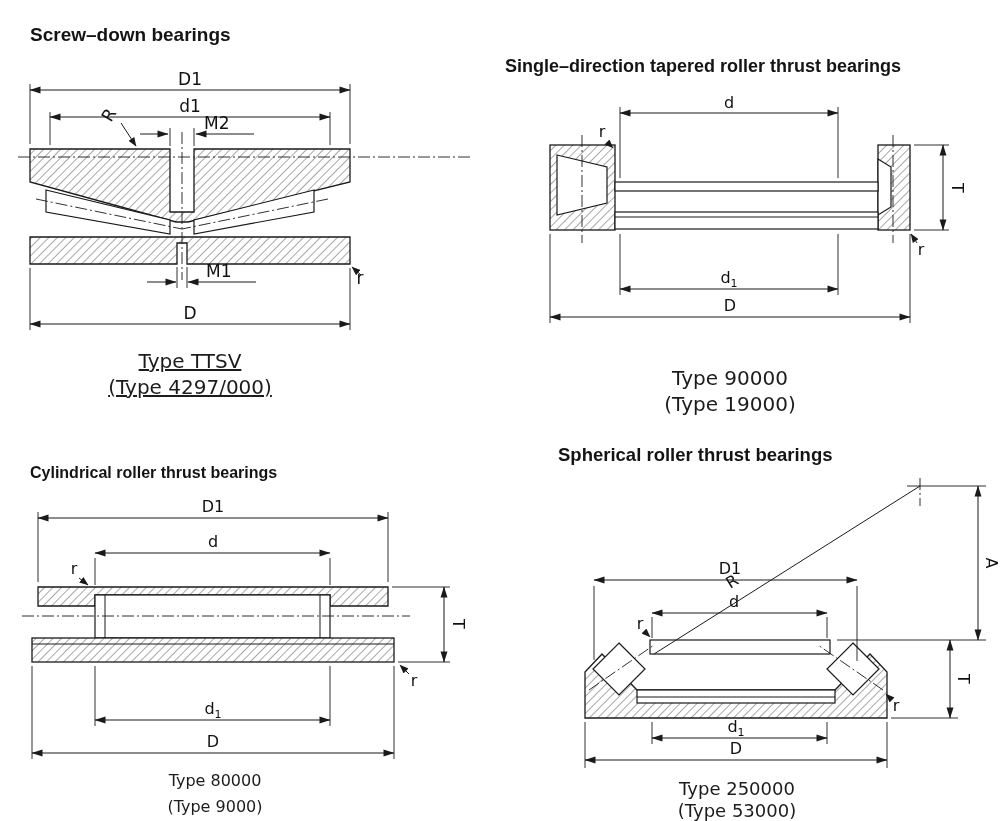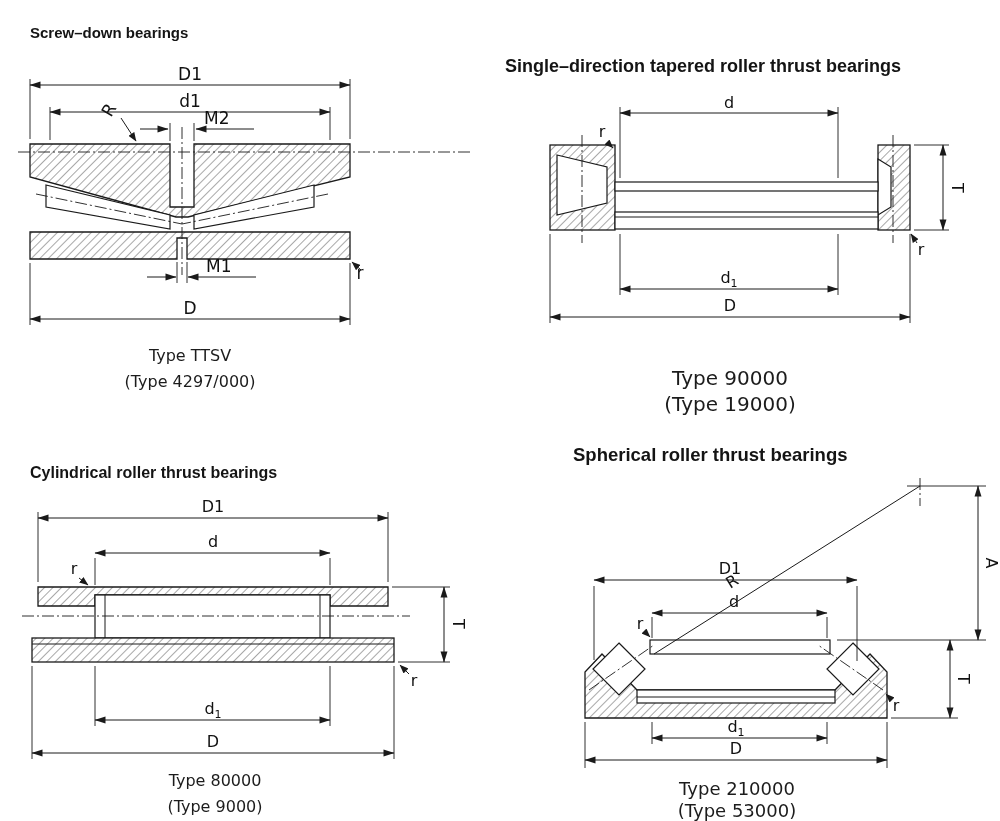--- a/index.html
+++ b/index.html
@@ -4,26 +4,26 @@
 <style>
   html,body{margin:0;padding:0;background:#fff;}
   #canvas{position:relative;width:1000px;height:821px;background:#fff;overflow:hidden;
           font-family:"DejaVu Sans",sans-serif;color:#1b1b1b;}
   .quad{position:absolute;}
   #q1{left:10px;top:24px;width:480px;}
   #q2{left:495px;top:56px;width:505px;}
   #q3{left:10px;top:448px;width:480px;}
   #q4{left:542px;top:444px;width:458px;}
   .fig-title{font-family:"Liberation Sans",sans-serif;font-weight:700;color:#141414;margin:0;}
-  #q1 .fig-title{font-size:15px;margin:0 0 26px 20px;}
+  #q1 .fig-title{font-size:19px;margin:0 0 26px 20px;}
   #q2 .fig-title{font-size:18px;margin:0 0 18px 10px;}
   #q3 .fig-title{font-size:16px;margin:16px 0 12px 20px;}
-  #q4 .fig-title{font-size:18.5px;margin:0 0 10px 31px;}
+  #q4 .fig-title{font-size:18.5px;margin:0 0 10px 16px;}
   .caption{text-align:center;color:#1c1c1c;}
-  #q1 .caption{width:360px;font-size:16px;line-height:26px;margin-top:4px;}
+  #q1 .caption{width:360px;font-size:20px;line-height:26px;margin-top:4px;text-decoration:underline;}
   #q2 .caption{width:470px;font-size:20px;line-height:26px;margin-top:20px;}
   #q3 .caption{width:410px;font-size:16px;line-height:26px;margin-top:2px;}
   #q4 .caption{width:390px;font-size:18px;line-height:22px;margin-top:2px;}
   svg.fig{display:block;}
   .outline{fill:url(#hatch);stroke:#1a1a1a;stroke-width:1.3;}
   .white{fill:#fff;stroke:#1a1a1a;stroke-width:1.2;}
   .thin{stroke:#1a1a1a;stroke-width:1;fill:none;}
   .ext{stroke:#1a1a1a;stroke-width:0.9;fill:none;}
   .dim{stroke:#1a1a1a;stroke-width:1;fill:none;}
   .cl{stroke:#1a1a1a;stroke-width:0.9;fill:none;stroke-dasharray:12 3 2 3;}
@@ -285,18 +285,18 @@
         <text class="dlbl" x="194" y="256" text-anchor="middle"><tspan>d</tspan><tspan class="sub" dy="4">1</tspan></text>
       </g>
       <g>
         <line class="ext" x1="43" y1="246" x2="43" y2="292"></line>
         <line class="ext" x1="345" y1="246" x2="345" y2="292"></line>
         <line class="dim" x1="43" y1="284" x2="345" y2="284" marker-start="url(#arr)" marker-end="url(#arr)"></line>
         <text class="dlbl" x="194" y="278" text-anchor="middle">D</text>
       </g>
     </svg>
     <div class="caption">
-      <div>Type 210000</div>
+      <div>Type 250000</div>
       <div>(Type 53000)</div>
     </div>
   </div>
 
 </div>
 
 </body></html>

